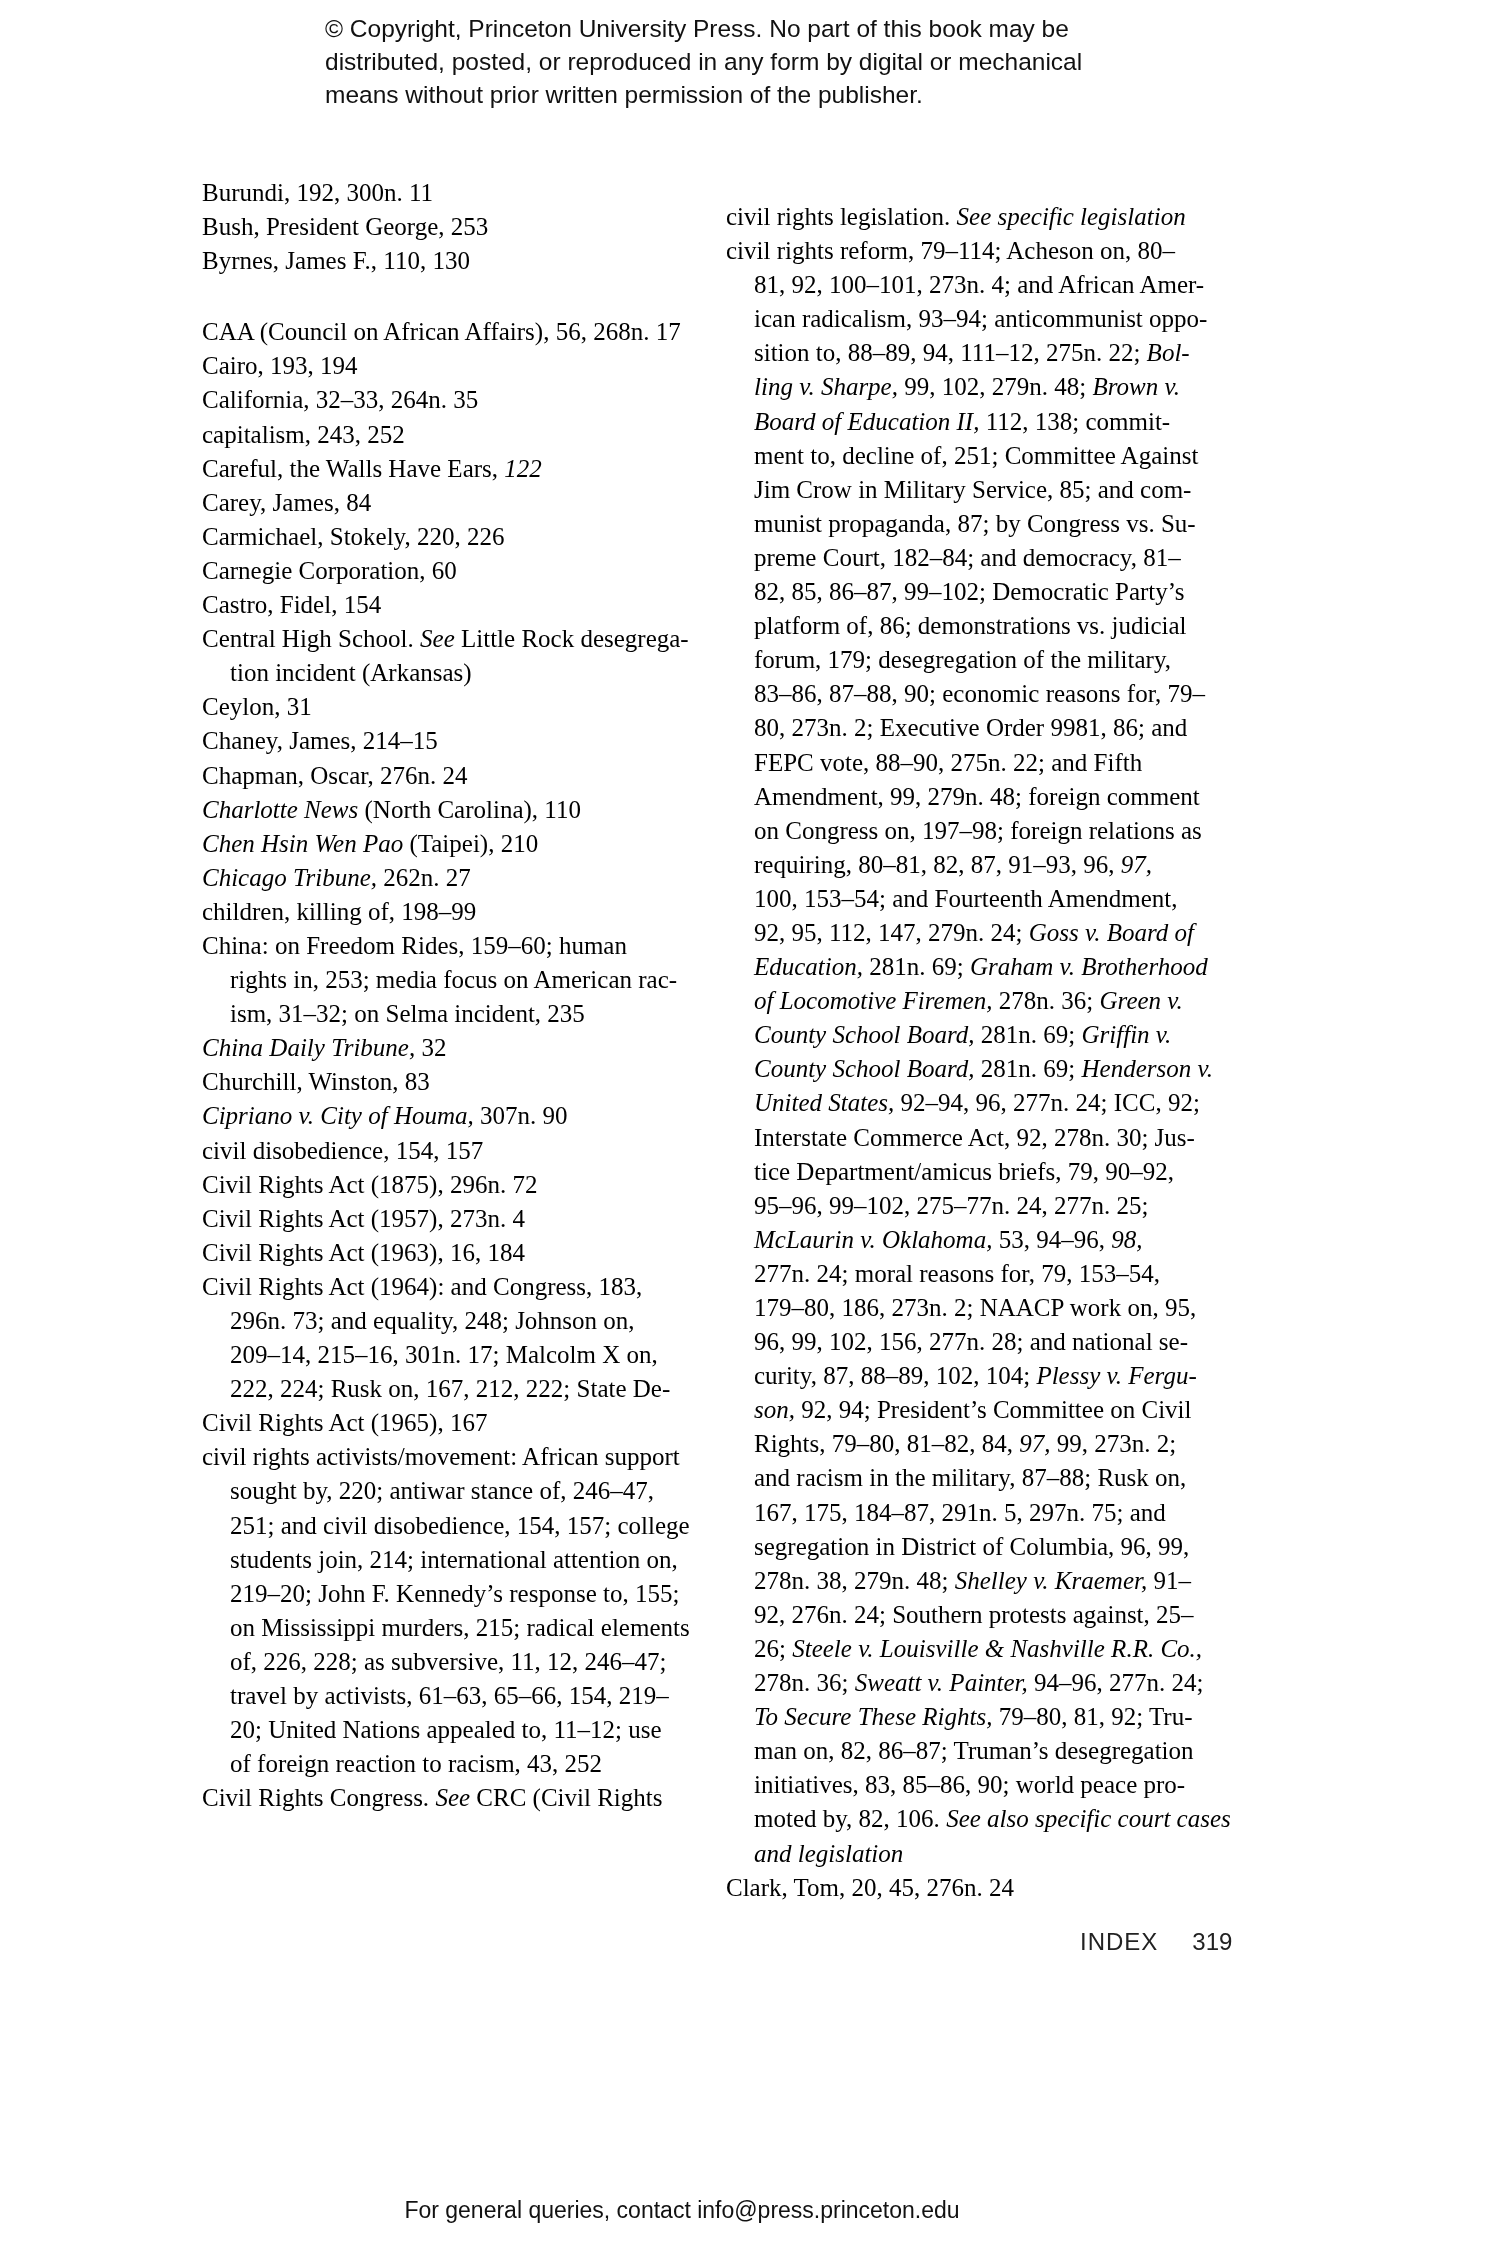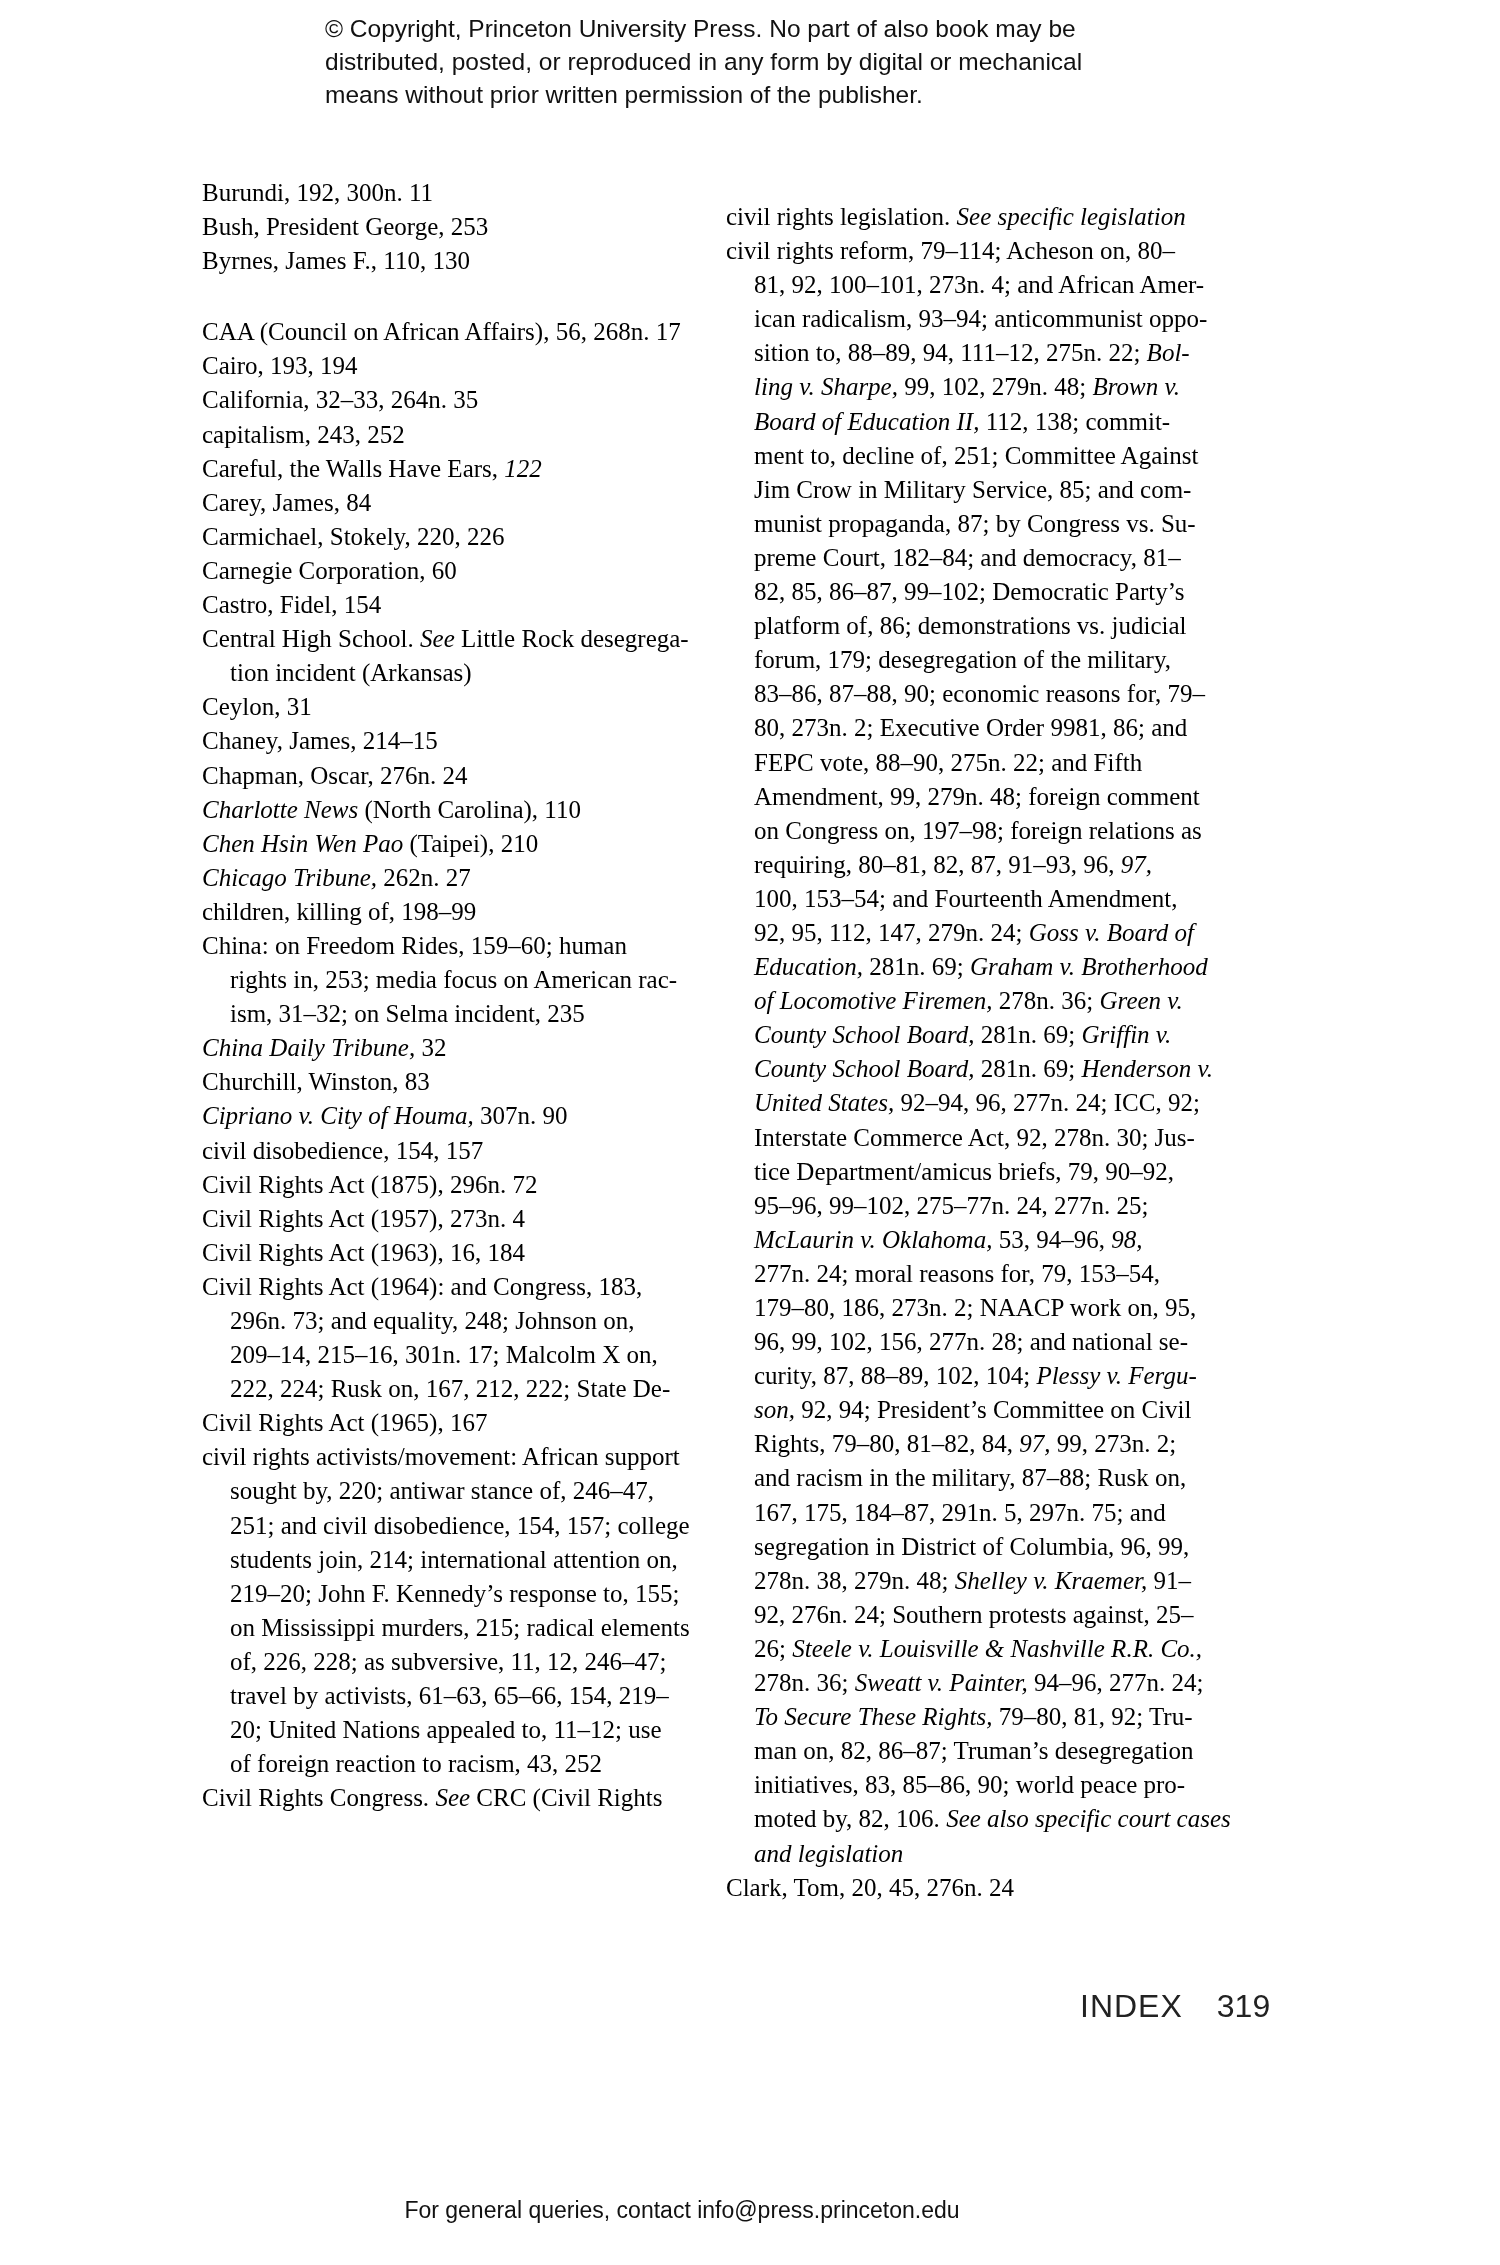--- a/index.html
+++ b/index.html
@@ -13,34 +13,34 @@
     position: absolute; top: 176px;
     font-family: "Liberation Serif", serif; font-size: 25px; line-height: 34.1px; color: #000000;
   }
   .col.left { left: 202px; width: 520px; }
   .col.right { left: 726px; width: 520px; margin-top: 24px; }
   .line { white-space: nowrap; }
   .line.cont { padding-left: 28px; }
   .gap { height: 37px; }
   .it { font-style: italic; }
   .runfoot {
-    position: absolute; top: 1988px; left: 1080px;
-    font-family: "Liberation Sans", sans-serif; font-size: 32px; color: #222; letter-spacing: 1px;
+    position: absolute; top: 1928px; left: 1080px;
+    font-family: "Liberation Sans", sans-serif; font-size: 24px; color: #222; letter-spacing: 1px;
   }
   .runfoot .pg { margin-left: 34px; letter-spacing: 0; }
   .queries {
     position: absolute; top: 2197px; left: 0; width: 1364px; text-align: center;
     font-family: "Liberation Sans", sans-serif; font-size: 23px; color: #111;
   }
 </style>
 </head>
 <body>
 
 <div class="copyright">
-  <div>© Copyright, Princeton University Press. No part of also book may be</div>
+  <div>© Copyright, Princeton University Press. No part of this book may be</div>
   <div>distributed, posted, or reproduced in any form by digital or mechanical</div>
   <div>means without prior written permission of the publisher.</div>
 </div>
 
 <div class="col left">
     <div class="line"><span>Burundi, 192, 300n. 11</span></div>
     <div class="line"><span>Bush, President George, 253</span></div>
     <div class="line"><span>Byrnes, James F., 110, 130</span></div>
     <div class="gap"></div>
     <div class="line"><span>CAA (Council on African Affairs), 56, 268n. 17</span></div>

